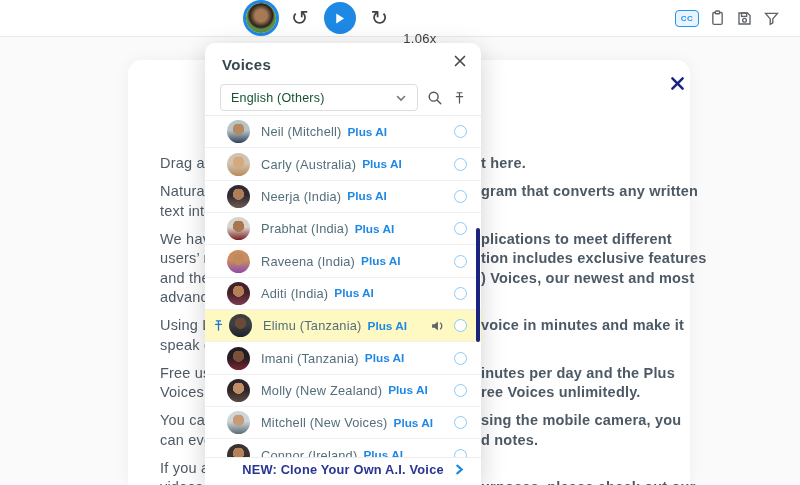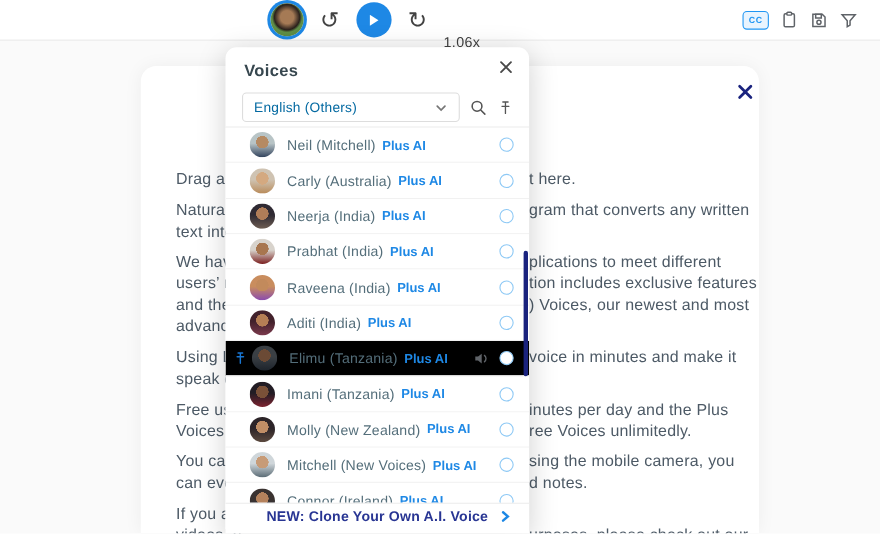--- a/index.html
+++ b/index.html
@@ -18,35 +18,35 @@
   .speed { font-size:13px; color:#3f3f3f; letter-spacing:0.3px;margin-top:40px; }
   .topbar-right { position:absolute; right:20px; top:0; height:36px; display:flex; align-items:center; gap:10px; }
   .cc-chip { width:24px; height:17px; border:1.5px solid #2196f3; background:#e9f4fe; border-radius:4px; color:#2196f3; font-size:8px; font-weight:bold; display:flex; align-items:center; justify-content:center; letter-spacing:0.5px; }
   .gray-icon { color:#5f6368; }
 
   
   .doc-card { position:absolute; left:128px; top:60px; width:562px; height:425px; background:#ffffff; border-radius:14px 14px 0 0; box-shadow:0 0 16px rgba(0,0,0,0.05); z-index:1; }
   .doc-close { position:absolute; right:4px; top:16px; width:18px; height:18px; background:none; border:none; cursor:pointer; color:#1a237e; }
   .doc-line { position:absolute; left:0; width:100%; height:20px; font-size:14.5px; color:#4d5a66; letter-spacing:0.2px; line-height:20px; }
   .frag-left { position:absolute; left:32px; white-space:nowrap; }
-  .frag-right { position:absolute; left:353px; white-space:nowrap; }
+  .frag-right { position:absolute; left:353px; white-space:nowrap;font-weight:bold; }
 
   
   .voices-panel { position:absolute; left:205px; top:43px; width:276px; height:442px; background:#ffffff; border-radius:10px 10px 0 0; box-shadow:0 6px 26px rgba(0,0,0,0.18); z-index:5; }
   .vp-header { position:relative; height:34px; padding:13px 16px 0 17px; }
   .vp-title { font-size:15px; font-weight:600; color:#37474f; letter-spacing:0.3px; }
   .vp-close { position:absolute; right:13px; top:11px; width:16px; height:16px; background:none; border:none; cursor:pointer; color:#4a4a4a; }
   .vp-search { display:flex; align-items:center; gap:9px; padding:7px 14px 10px 15px; }
   .lang-select { flex:1; height:27px; border:1px solid #dddddd; border-radius:4px; display:flex; align-items:center; justify-content:space-between; padding:0 10px; cursor:pointer; background:#fff; }
-  .lang-select span { font-size:12.5px; color:#0369a1; letter-spacing:0.2px; }
+  .lang-select span { font-size:12.5px; color:#14532d; letter-spacing:0.2px; }
   .vp-search .icon-btn { color:#555; }
 
   .vp-list { position:absolute; left:0; top:72px; bottom:24px; right:0; border-top:1px solid #ececec; overflow:hidden; }
   .voice-row { position:relative; height:32.35px; display:flex; align-items:center; padding-left:22px; border-bottom:1px solid #f1f1f1; cursor:pointer; background:#fff; }
-  .voice-row.highlighted { background:#000000;justify-content:center; }
+  .voice-row.highlighted { background:#fef9c3;justify-content:center; }
   .voice-row.pinned { padding-left:7px; }
   .pin-badge { width:14px; margin-right:3px; color:#1976d2; display:flex; align-items:center; }
   .v-avatar { width:23px; height:23px; border-radius:50%; margin-right:11px; flex:none; }
   .v-name { font-size:12.8px; color:#546e7a; letter-spacing:0.2px; white-space:nowrap; }
   .v-badge { font-size:11.8px; font-weight:bold; color:#1e88e5; margin-left:6px; white-space:nowrap; }
   .row-spacer { flex:1; }
   .v-speaker { margin-right:9px; color:#5f6368; display:flex; align-items:center; }
   .v-radio { width:13px; height:13px; border:1.5px solid #8ec9f5; border-radius:50%; margin-right:14px; flex:none; background:#fff; }
 
   .vp-scrollbar { position:absolute; right:1px; top:185px; width:4px; height:114px; background:#1a237e; border-radius:2px; z-index:7; }

